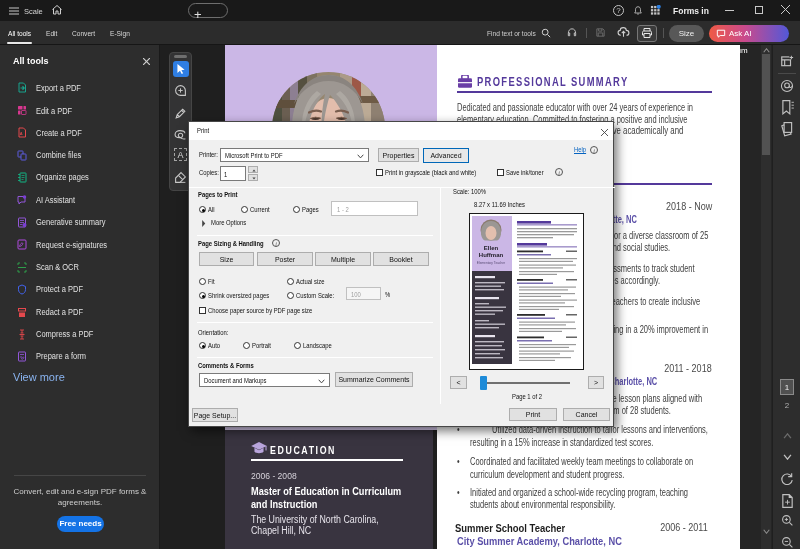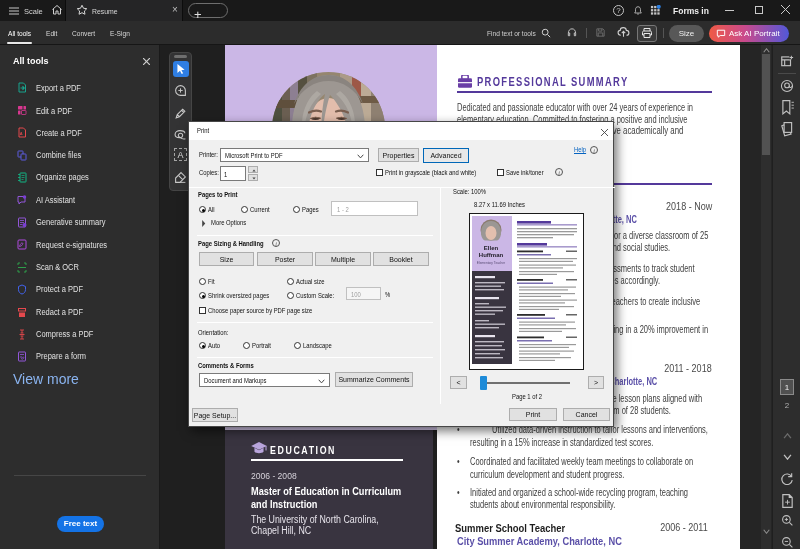--- a/index.html
+++ b/index.html
@@ -444,27 +444,20 @@
         <g stroke="#c8c8c8" stroke-width="1">
           <line x1="0" y1="1" x2="10" y2="1"></line>
           <line x1="0" y1="4" x2="10" y2="4"></line>
           <line x1="0" y1="7" x2="10" y2="7"></line>
         </g>
       </svg>
     <div class="tbtxt" style="left:24px;font-size:7.5px;top:6.5px">Scale</div>
     <svg class="abs" style="left:51px;top:4px" width="12" height="12" viewBox="0 0 24 24" fill="none" stroke="#cfcfcf" stroke-width="2">
         <path d="M3 11 L12 3 L21 11 M5 10 V20 H10 V14 H14 V20 H19 V10"></path>
       </svg>
-    <div id="tab">
-      <svg class="abs" style="left:10px;top:4px" width="12" height="12" viewBox="0 0 24 24" fill="none" stroke="#d6d6d6" stroke-width="2">
-          <path d="M12 2.5 L15 8.5 L21.5 9.4 L16.8 14 L17.9 20.5 L12 17.4 L6.1 20.5 L7.2 14 L2.5 9.4 L9 8.5 Z"></path>
-        </svg>
-      <div class="tbtxt" style="left:26px;font-size:7.5px;top:6.5px;transform:scaleX(0.92);transform-origin:0 50%">Resume</div>
-      <div class="tbtxt" style="left:106px;top:4px;font-size:10px;color:#bbb">×</div>
-    </div>
     <div class="abs" style="left:188px;top:2.5px;width:40px;height:15px;border:1px solid #6e6e6e;border-radius:8px;">
       <div class="tbtxt" style="left:5px;top:3px;color:#e0e0e0;font-size:13px">+ Create</div>
     </div>
     <div class="abs" style="left:613px;top:5px;width:11px;height:11px;border:1px solid #c4c4c4;border-radius:50%;color:#c4c4c4;font-size:8px;text-align:center;line-height:10px;">?</div>
     <svg class="abs" style="left:633px;top:5px" width="10" height="11" viewBox="0 0 24 24" fill="none" stroke="#c4c4c4" stroke-width="2">
         <path d="M12 3 C8 3 6 6 6 10 L6 15 L4 18 L20 18 L18 15 L18 10 C18 6 16 3 12 3 Z M10 20 A2.5 2.5 0 0 0 14 20"></path>
       </svg>
     <svg class="abs" style="left:650px;top:5px" width="11" height="11" viewBox="0 0 24 24">
         <g fill="#c4c4c4">
           <rect x="2" y="2" width="5" height="5"></rect>
@@ -513,21 +506,21 @@
     <div class="abs" style="left:637px;top:3.5px;width:20px;height:17px;border:1px solid #777;border-radius:3px;background:#3a3a3a"></div>
     <svg class="abs" style="left:641px;top:6px" width="12" height="12" viewBox="0 0 24 24" fill="none" stroke="#e8e8e8" stroke-width="2">
         <path d="M6 8 V3 H18 V8 M6 8 H18 M6 8 C3.8 8 3 9 3 11 L3 16 L6 16 M18 8 C20.2 8 21 9 21 11 L21 16 L18 16 M6 13 H18 V21 H6 Z"></path>
       </svg>
     <div class="abs" style="left:663px;top:7px;width:1px;height:10px;background:#555"></div>
     <div class="abs" style="left:669px;top:3.5px;width:35px;height:17px;background:#585858;border-radius:9px;color:#f0f0f0;font-size:8px;text-align:center;line-height:17px;">Size</div>
     <div class="abs" style="left:709px;top:3.5px;width:80px;height:17px;background:linear-gradient(90deg,#ef5a45,#c94a8d 45%,#5258d8);border-radius:9px;color:#fff;font-size:8px;line-height:17px;">
       <svg class="abs" style="left:7px;top:4px" width="10" height="9" viewBox="0 0 24 22" fill="none" stroke="#fff" stroke-width="2.4">
           <path d="M3 3 H21 V16 H10 L5 20 L5 16 H3 Z"></path>
         </svg>
-      <span style="margin-left:20px">Ask AI Portrait</span>
+      <span style="margin-left:20px">Ask AI Curriculum</span>
     </div>
   </div>
   <div id="leftpanel">
     <div class="abs" style="left:13px;top:11px;font-size:9px;font-weight:bold;color:#fff">All tools</div>
     <svg class="abs" style="left:143px;top:13px" width="7" height="7">
         <g stroke="#cfcfcf" stroke-width="1.2">
           <line x1="0" y1="0" x2="7" y2="7"></line>
           <line x1="7" y1="0" x2="0" y2="7"></line>
         </g>
       </svg>
@@ -594,17 +587,18 @@
     <svg class="lpicon" style="top:284px" viewBox="0 0 20 22" fill="none" stroke="#e5484d" stroke-width="2">
         <path d="M6 2 H14 M10 2 V8 M6 20 H14 M10 20 V14 M7 8 L13 8 M7 14 H13 M5 11 H15" stroke-width="1.8"></path>
       </svg>
     <div class="lpitem" style="top:284px">Compress a PDF</div>
     <svg class="lpicon" style="top:306px" viewBox="0 0 20 22" fill="none" stroke="#9256d9" stroke-width="2">
         <rect x="3" y="2" width="14" height="18" rx="1"></rect>
         <path d="M6 7 H14 M6 12 H10" stroke-width="1.6"></path>
         <path d="M9 16 C10 13 12 11 13.5 12.5 C15 14 12 16 10.5 16.5 Z" stroke-width="1.4"></path>
       </svg>
     <div class="lpitem" style="top:306px">Prepare a form</div>
-    <div class="abs" style="left:13px;top:326px;font-size:14px;color:#8ab4f0">View more</div>
+    <div class="abs" style="left:13px;top:326px;font-size:11px;color:#8ab4f0">View more</div>
     <div class="abs" style="left:14px;top:430px;width:132px;height:1px;background:#464646"></div>
-    <div class="abs" style="left:57px;top:471px;width:47px;height:16px;background:#1473e6;border-radius:9px;color:#fff;font-size:8px;font-weight:bold;text-align:center;line-height:16px">Free text</div>
+    <div class="abs" style="left:0;top:441px;width:160px;text-align:center;font-size:8px;color:#cfcfcf;line-height:11px">Convert, edit and e-sign PDF forms &amp;<br>agreements.</div>
+    <div class="abs" style="left:57px;top:471px;width:47px;height:16px;background:#1473e6;border-radius:9px;color:#fff;font-size:8px;font-weight:bold;text-align:center;line-height:16px">Free needs</div>
   </div>
 </div>
 
 </body></html>

